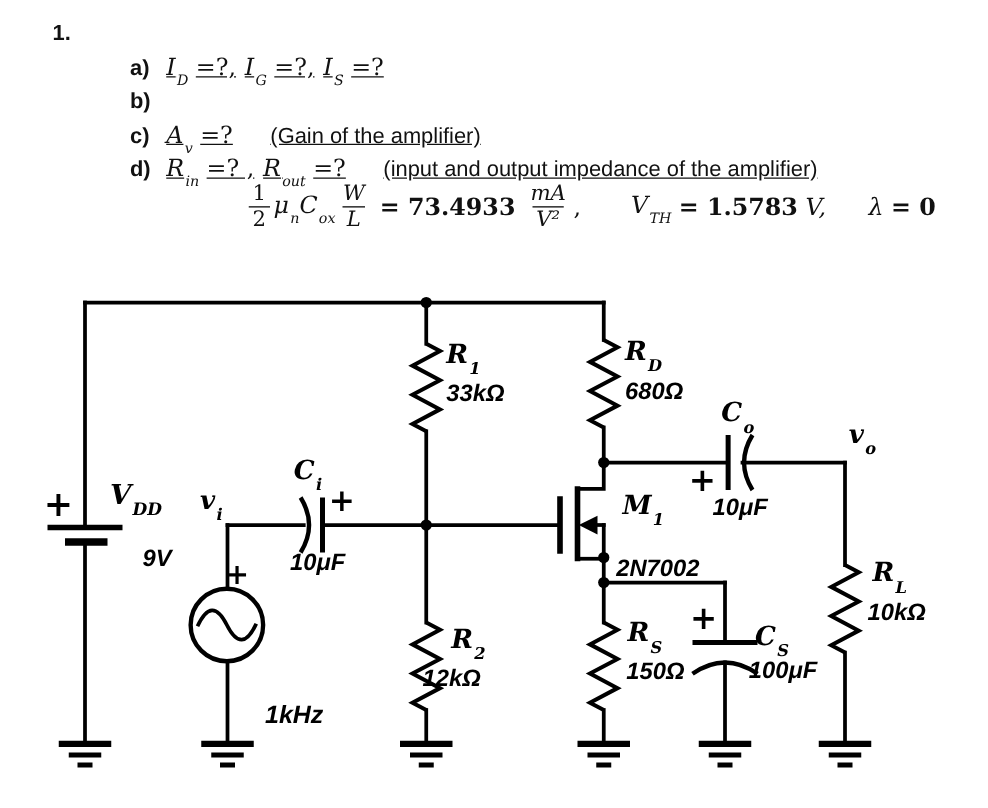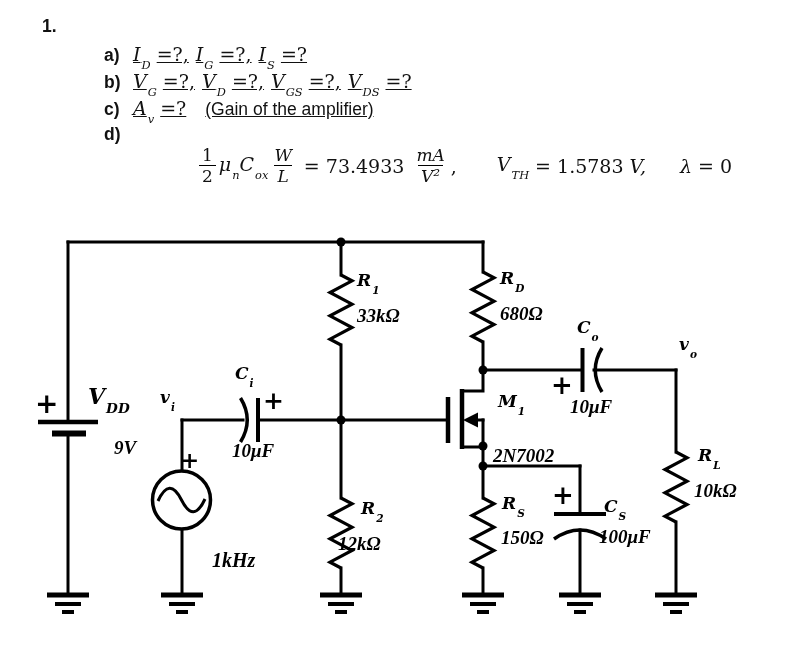--- a/index.html
+++ b/index.html
@@ -7,39 +7,39 @@
         font-family:"Liberation Sans",sans-serif;color:#111;}
   
   .problem{position:absolute;left:42px;top:16px;width:740px;}
   .prow{display:flex;align-items:baseline;height:27px;}
   .pnum{font-weight:bold;font-size:17.5px;width:30px;flex:0 0 30px;}
   .ptext{font-size:17.5px;}
   .ilabel{font-weight:bold;font-size:17.5px;margin-left:32px;width:29px;flex:0 0 29px;}
   .imath{font-family:"DejaVu Serif",serif;font-style:italic;font-size:19px;white-space:nowrap;text-decoration:underline;}
   .var sub{font-size:60%;font-style:italic;position:relative;top:0.28em;margin-left:1px;}
   .op{font-style:normal;margin:0 7px 0 6px;}
-  .note{font-family:"Liberation Sans",sans-serif;font-style:normal;font-size:17.5px;margin-left:12px;}
+  .note{font-family:"Liberation Sans",sans-serif;font-style:normal;font-size:17.5px;margin-left:23px;}
   
   .formula{position:absolute;left:196px;top:146px;display:flex;align-items:center;
            font-family:"DejaVu Serif",serif;font-size:19px;color:#111;white-space:nowrap;}
   .frac{display:inline-flex;flex-direction:column;align-items:center;line-height:1.1;
         font-size:17px;margin:0 3px;text-align:center;}
   .frac .den{border-top:1.7px solid #000;padding:1px 3px 0 3px;}
   .frac .num{padding:0 3px;}
   .ital{font-style:italic;}
   .fvar{font-style:italic;}
   .fvar sub{font-size:60%;position:relative;top:0.28em;margin-left:1px;}
-  .fop{margin:0 6px;}
+  .fop{margin:0 6px;font-weight:bold;}
   .fgap1{width:40px;}
   .fgap2{width:34px;}
   
   .lbl{position:absolute;font-family:"DejaVu Serif",serif;font-style:italic;font-weight:bold;
-       font-size:17px;line-height:1;color:#000;white-space:nowrap;}
+       font-size:21px;line-height:1;color:#000;white-space:nowrap;}
   .lbl sub{font-size:62%;font-style:italic;position:relative;top:0.3em;margin-left:1px;}
-  .val{position:absolute;font-family:Liberation Serif, serif;font-style:italic;font-weight:bold;
+  .val{position:absolute;font-family:Liberation Sans, sans-serif;font-style:italic;font-weight:bold;
        font-size:19px;line-height:1;color:#000;white-space:nowrap;}
   .plus{position:absolute;font-family:"DejaVu Serif",serif;font-style:normal;font-weight:bold;
         font-size:25px;line-height:1;color:#000;}
   svg{position:absolute;left:0;top:0;}
 </style>
 </head>
 <body>
 
 <div class="page">
 
@@ -52,36 +52,36 @@
       <span class="pnum"></span>
       <span class="ilabel">a)</span>
       <span class="imath">
         <span class="var"><span>I</span><sub>D</sub></span><span class="op">=?,</span><span class="var"><span>I</span><sub>G</sub></span><span class="op">=?,</span><span class="var"><span>I</span><sub>S</sub></span><span class="op">=?</span>
       </span>
     </div>
 
     <div class="prow">
       <span class="pnum"></span>
       <span class="ilabel">b)</span>
-      <span class="imath">
-        <span class="var"><span>V</span><sub>G</sub></span><span class="op">=?,</span><span class="var"><span>V</span><sub>D</sub></span><span class="op">=?,</span><span class="var"><span>V</span><sub>GS</sub></span><span class="op">=?,</span><span class="var"><span>V</span><sub>DS</sub></span><span class="op">=?</span>
-      </span>
     </div>
 
     <div class="prow">
       <span class="pnum"></span>
       <span class="ilabel">c)</span>
       <span class="imath">
         <span class="var"><span>A</span><sub>v</sub></span><span class="op">=?</span><span class="note">(Gain of the amplifier)</span>
       </span>
     </div>
 
     <div class="prow">
       <span class="pnum"></span>
       <span class="ilabel">d)</span>
+      <span class="imath">
+        <span class="var"><span>R</span><sub>in</sub></span><span class="op">=? ,</span><span class="var"><span>R</span><sub>out</sub></span><span class="op">=?</span><span class="note">(input and output impedance of the amplifier)</span>
+      </span>
     </div>
   </div>
 
   <div class="formula">
     <span class="frac">
       <span class="num">1</span>
       <span class="den">2</span>
     </span>
     <span class="fvar"><span>μ</span><sub>n</sub></span>
     <span class="fvar"><span>C</span><sub>ox</sub></span>
@@ -215,21 +215,21 @@
         </g>
     </g>
   </svg>
 
   <div class="plus" style="left:35px;top:390px;font-size:28px">+</div>
   <div class="lbl" style="left:88px;top:385px;font-size:22px"><span>V</span><sub>DD</sub></div>
   <div class="val" style="left:114px;top:438px">9V</div>
 
   <div class="lbl" style="left:160px;top:389px"><span>v</span><sub>i</sub></div>
   <div class="plus" style="left:180px;top:448px;font-size:23px">+</div>
-  <div class="val" style="left:212px;top:550px;font-size:20px">1kHz</div>
+  <div class="val" style="left:212px;top:562px;font-size:20px">1kHz</div>
 
   <div class="lbl" style="left:235px;top:365px"><span>C</span><sub>i</sub></div>
   <div class="plus" style="left:263px;top:388px">+</div>
   <div class="val" style="left:232px;top:441px">10μF</div>
 
   <div class="lbl" style="left:357px;top:272px"><span>R</span><sub>1</sub></div>
   <div class="val" style="left:357px;top:306px">33kΩ</div>
 
   <div class="lbl" style="left:361px;top:500px"><span>R</span><sub>2</sub></div>
   <div class="val" style="left:338px;top:534px">12kΩ</div>

